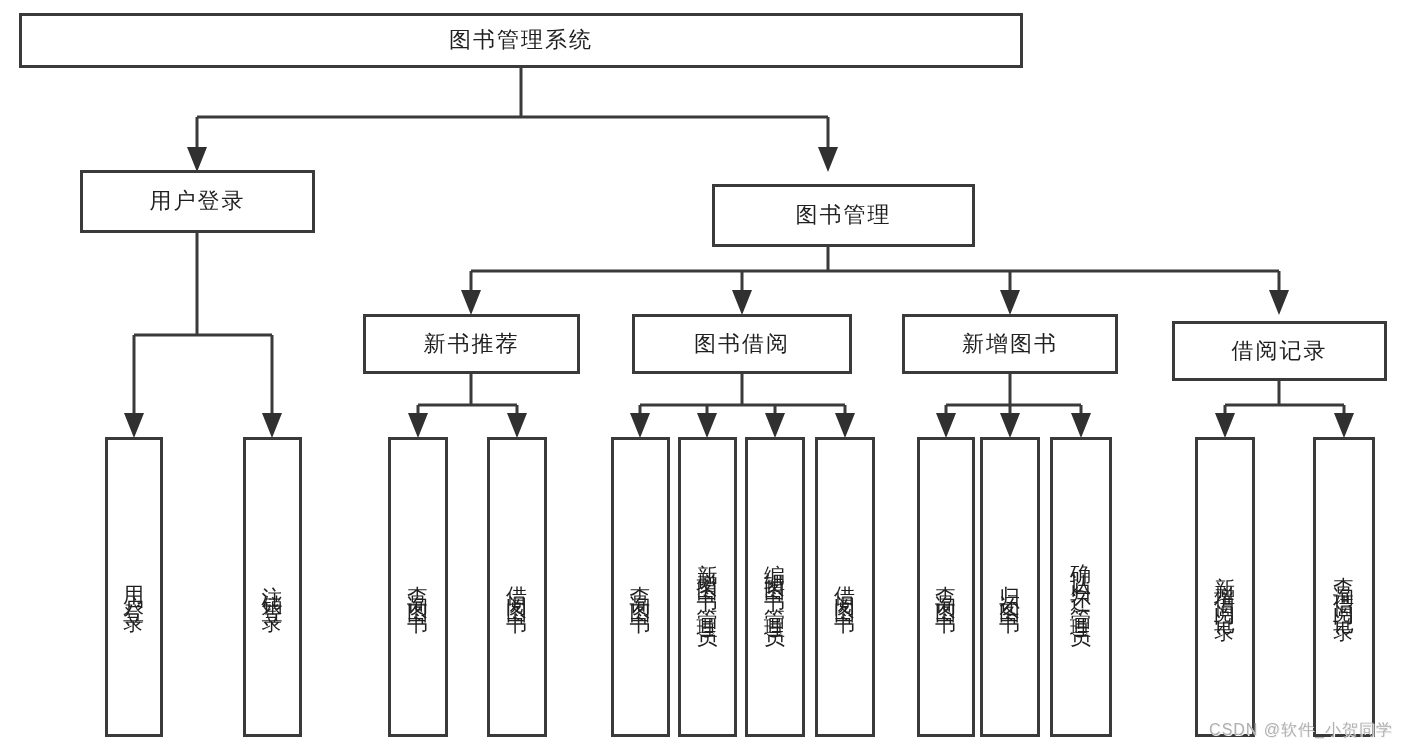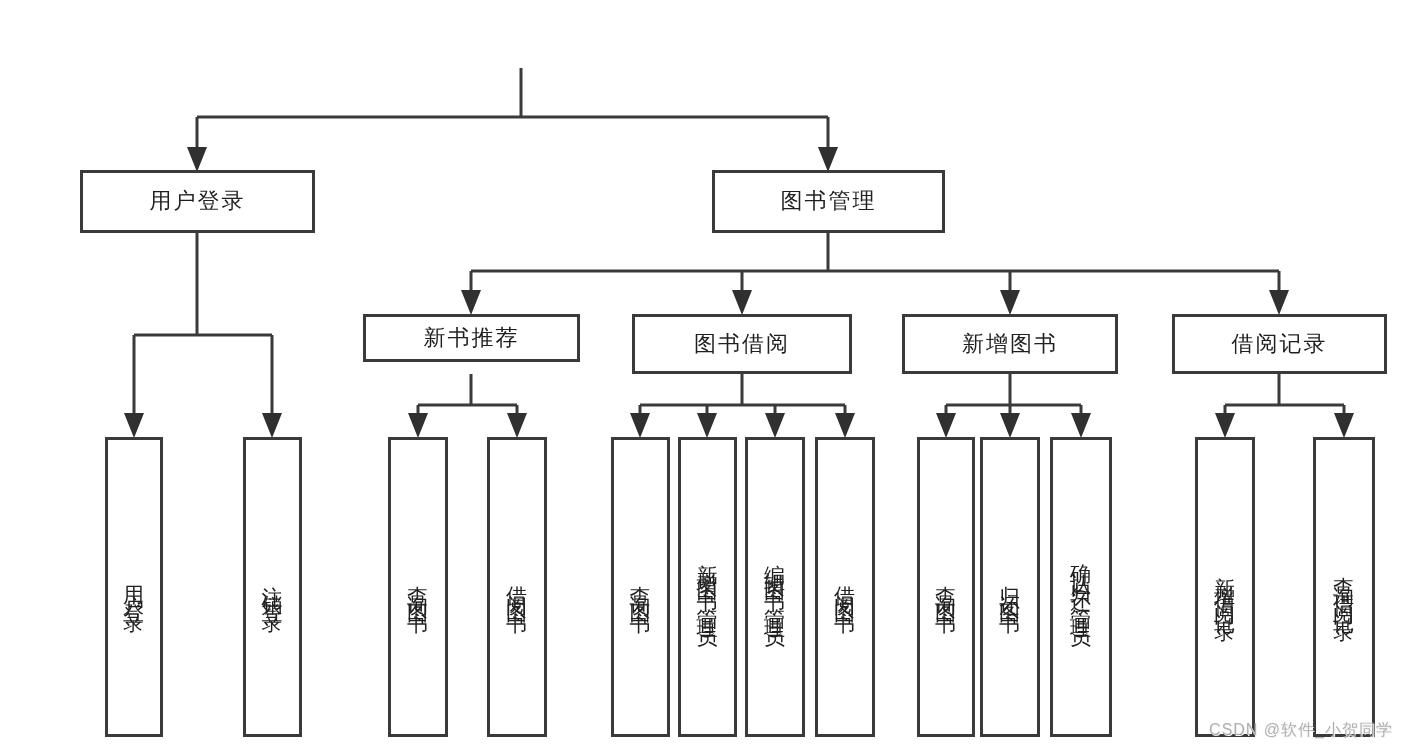--- a/index.html
+++ b/index.html
@@ -81,28 +81,29 @@
       <polygon points="765,413 785,413 775,438"></polygon>
       <polygon points="835,413 855,413 845,438"></polygon>
       <polygon points="936,413 956,413 946,438"></polygon>
       <polygon points="1000,413 1020,413 1010,438"></polygon>
       <polygon points="1071,413 1091,413 1081,438"></polygon>
       <polygon points="1215,413 1235,413 1225,438"></polygon>
       <polygon points="1334,413 1354,413 1344,438"></polygon>
     </g>
   </svg>
 
+  <div class="box" style="left:19px; top:13px; width:1004px; height:55px;">图书管理系统</div>
 
   <div class="box" style="left:80px; top:170px; width:235px; height:63px;">用户登录</div>
-  <div class="box" style="left:712px; top:170px; width:233px; height:63px;">图书管理</div>
+  <div class="box" style="left:712px; top:184px; width:263px; height:63px;">图书管理</div>
 
-  <div class="box" style="left:363px; top:314px; width:217px; height:48px;">新书推荐</div>
+  <div class="box" style="left:363px; top:314px; width:217px; height:60px;">新书推荐</div>
   <div class="box" style="left:632px; top:314px; width:220px; height:60px;">图书借阅</div>
   <div class="box" style="left:902px; top:314px; width:216px; height:60px;">新增图书</div>
-  <div class="box" style="left:1172px; top:314px; width:215px; height:60px;">借阅记录</div>
+  <div class="box" style="left:1172px; top:321px; width:215px; height:60px;">借阅记录</div>
 
   <div class="box vbox" style="left:105px; top:437px; width:58px; height:300px;">用户登录</div>
   <div class="box vbox" style="left:243px; top:437px; width:59px; height:300px;">注销登录</div>
 
   <div class="box vbox" style="left:388px; top:437px; width:60px; height:300px;">查询图书</div>
   <div class="box vbox" style="left:487px; top:437px; width:60px; height:300px;">借阅图书</div>
 
   <div class="box vbox" style="left:611px; top:437px; width:59px; height:300px;">查询图书</div>
   <div class="box vbox" style="left:678px; top:437px; width:59px; height:300px;">新增图书（管理员）</div>
   <div class="box vbox" style="left:745px; top:437px; width:60px; height:300px;">编辑图书（管理员）</div>

